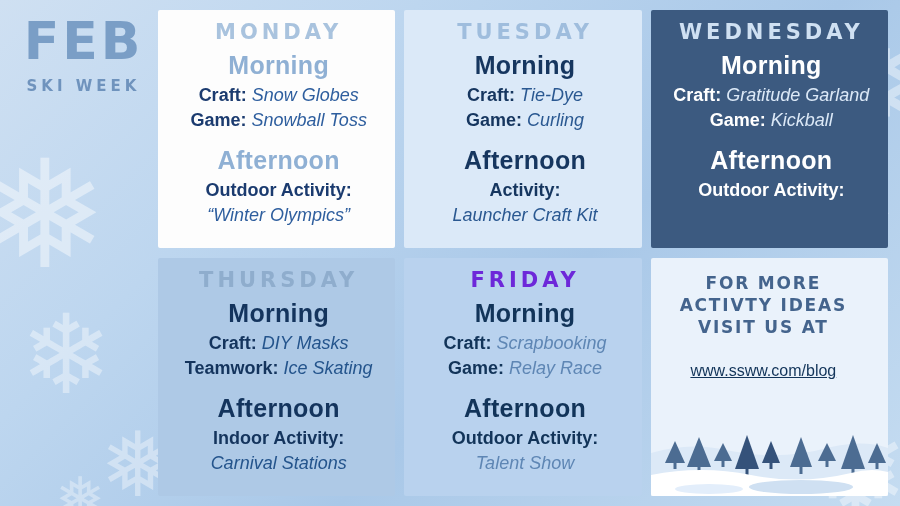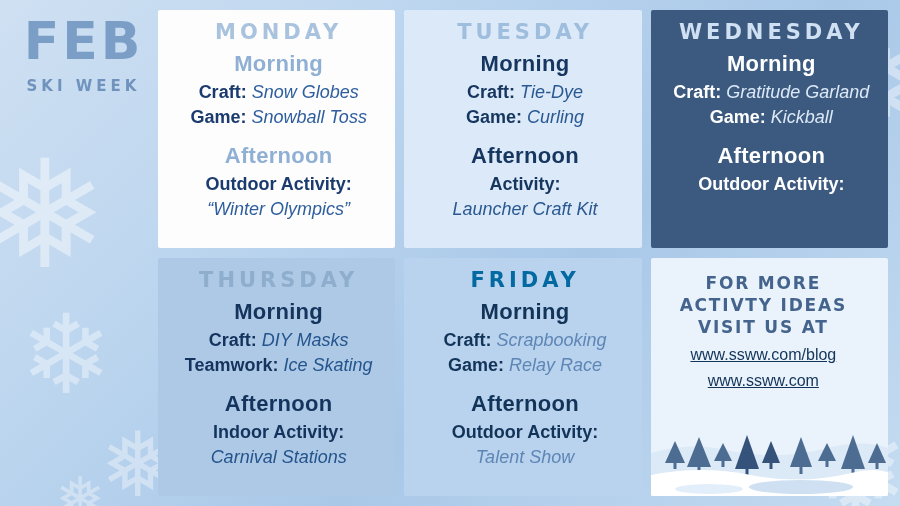--- a/index.html
+++ b/index.html
@@ -85,21 +85,21 @@
     overflow: hidden;
   }
   .day-title {
     font-family: "DejaVu Sans", sans-serif;
     font-size: 21px;
     font-weight: bold;
     letter-spacing: 4px;
     margin-bottom: 5px;
   }
   .section-head {
-    font-size: 22px;
+    font-size: 25px;
     font-weight: bold;
     margin: 2px 0 3px 0;
     letter-spacing: .3px;
   }
   .section-head.afternoon {
     margin-top: 14px;
   }
   .line {
     font-size: 18px;
     line-height: 1.25;
@@ -147,21 +147,21 @@
     background: #aec9e6;
   }
   .theme-mid .day-title { color: #8fadcd; }
   .theme-mid .section-head { color: #14345d; }
   .theme-mid .line { color: #14345d; }
   .theme-mid .line .val { color: #24548c; }
 
   .theme-blue {
     background: #b9d2ee;
   }
-  .theme-blue .day-title { color: #0369a1; }
+  .theme-blue .day-title { color: #6d28d9; }
   .theme-blue .section-head { color: #123459; }
   .theme-blue .line { color: #123459; }
   .theme-blue .line .val { color: #5e86b4; }
 
   
   .theme-promo {
     background: #eaf2fb;
     padding: 14px 22px 0 10px;
     justify-content: flex-start;
   }
@@ -174,21 +174,21 @@
     text-align: center;
     line-height: 1.3;
   }
   .promo-head.second {
     margin-top: 12px;
   }
   .promo-link {
     font-size: 16px;
     color: #123459;
     text-decoration: underline;
-    margin-top: 8px;
+    margin-top: 24px;
     text-align: center;
     display: block;
   }
   .promo-scene {
     position: absolute;
     left: 0;
     right: 0;
     bottom: 0;
     height: 95px;
   }

